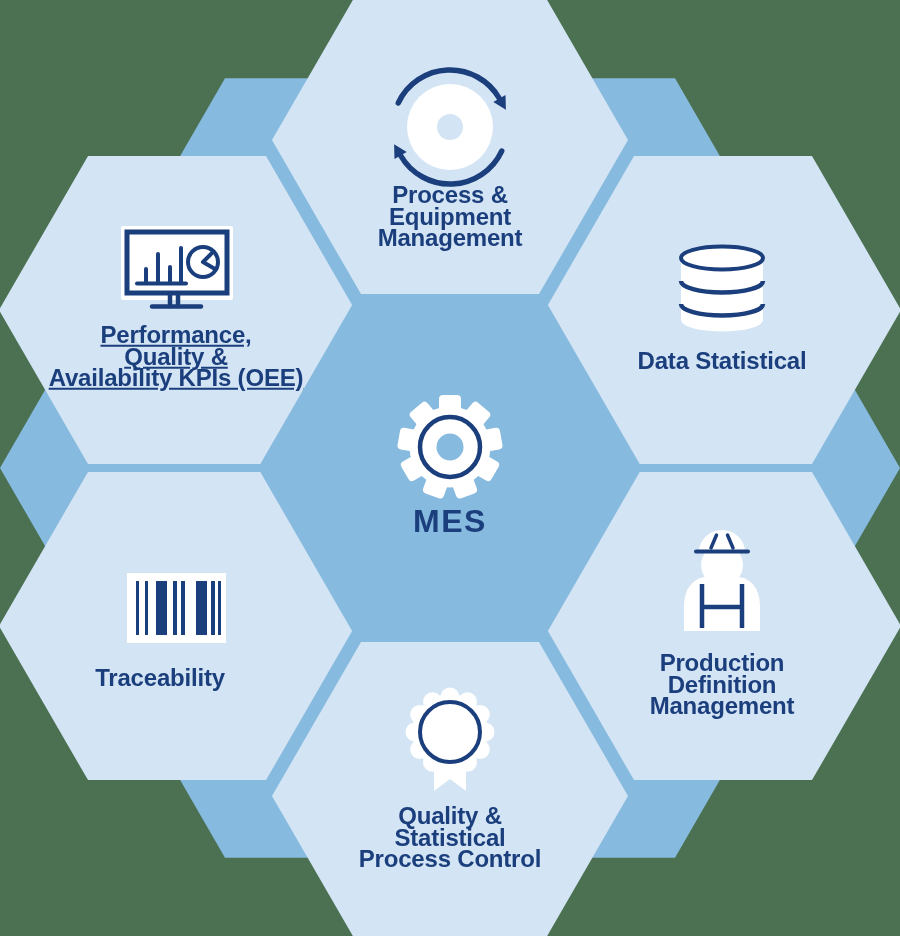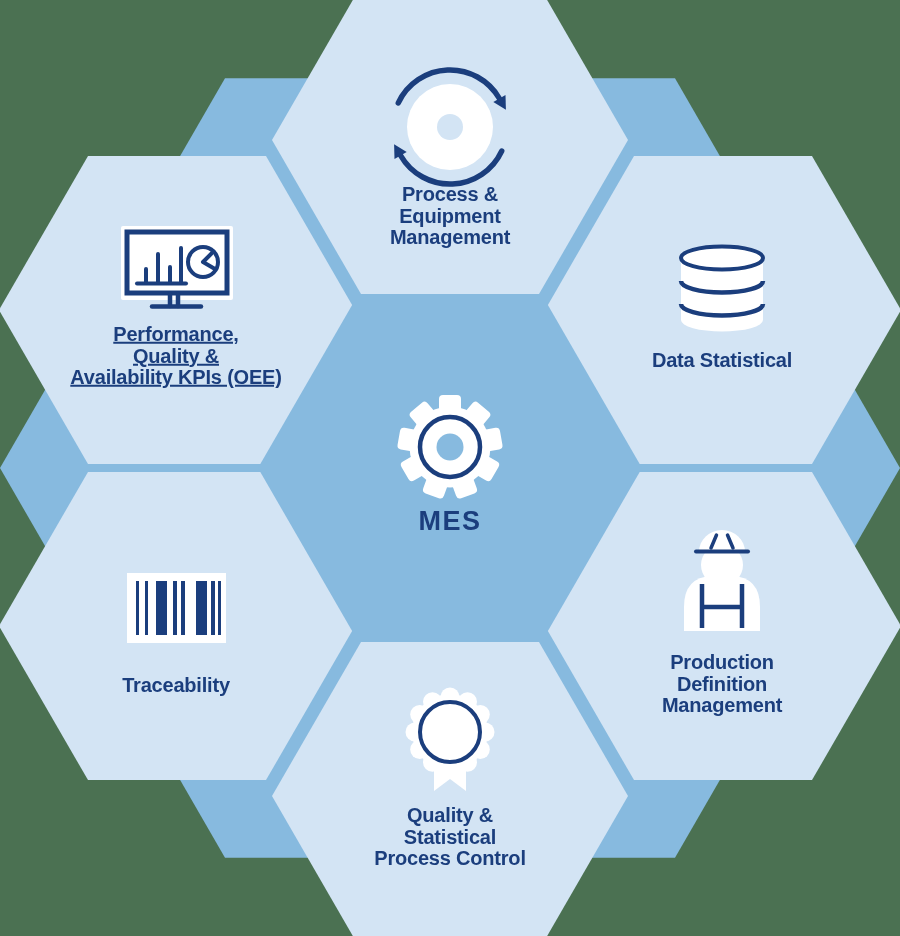--- a/index.html
+++ b/index.html
@@ -13,26 +13,26 @@
   .stage{position:absolute;left:0;top:0;width:900px;height:936px;}
   svg{position:absolute;left:0;top:0;display:block;}
   .hexlabel{
     position:absolute;
     transform:translate(-50%,-50%);
     width:300px;
     text-align:center;
     white-space:pre-line;
     color:#1B3E7D;
     font-weight:bold;
-    font-size:20px;
+    font-size:24px;
     line-height:21.5px;
     letter-spacing:-0.2px;
   }
   .hexlabel.big{
-    font-size:27px;
+    font-size:32px;
     line-height:34px;
     letter-spacing:1.5px;
   }
 </style>
 </head>
 <body>
 
 <div class="stage">
 
 <svg width="900" height="936" viewBox="0 0 900 936">
@@ -145,21 +145,21 @@
 Management</div>
 
 <div class="hexlabel" style="left:722px;top:361px;">Data Statistical</div>
 
 <div class="hexlabel" style="left:176px;top:356px;text-decoration:underline;">Performance,
 Quality &amp;
 Availability KPIs (OEE)</div>
 
 <div class="hexlabel big" style="left:450px;top:521px;">MES</div>
 
-<div class="hexlabel" style="left:176px;top:678px;margin-top:8px;">Traceability</div>
+<div class="hexlabel" style="left:160px;top:678px;">Traceability</div>
 
 <div class="hexlabel" style="left:722px;top:678px;margin-top:6px;">Production
 Definition
 Management</div>
 
 <div class="hexlabel" style="left:450px;top:837px;">Quality &amp;
 Statistical
 Process Control</div>
 
 </div>

